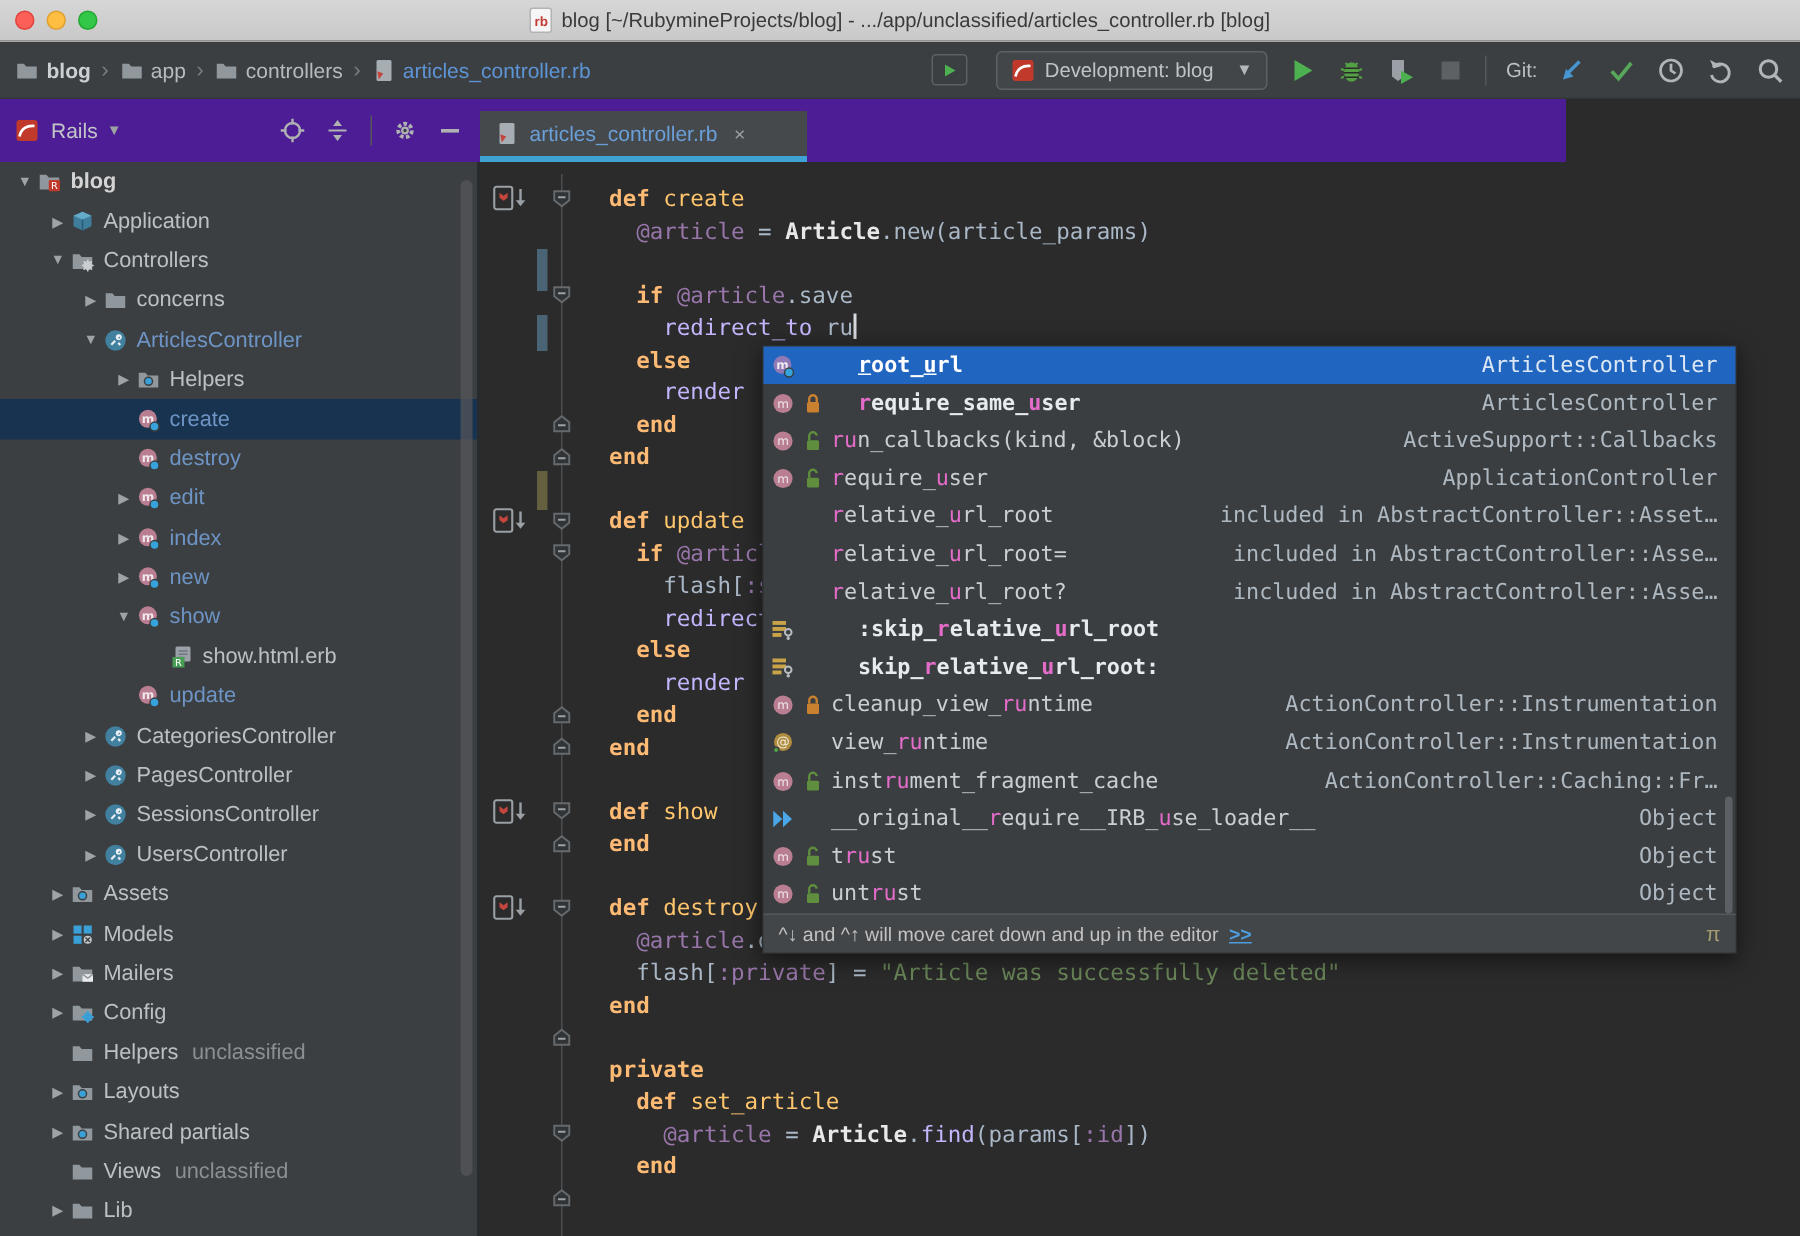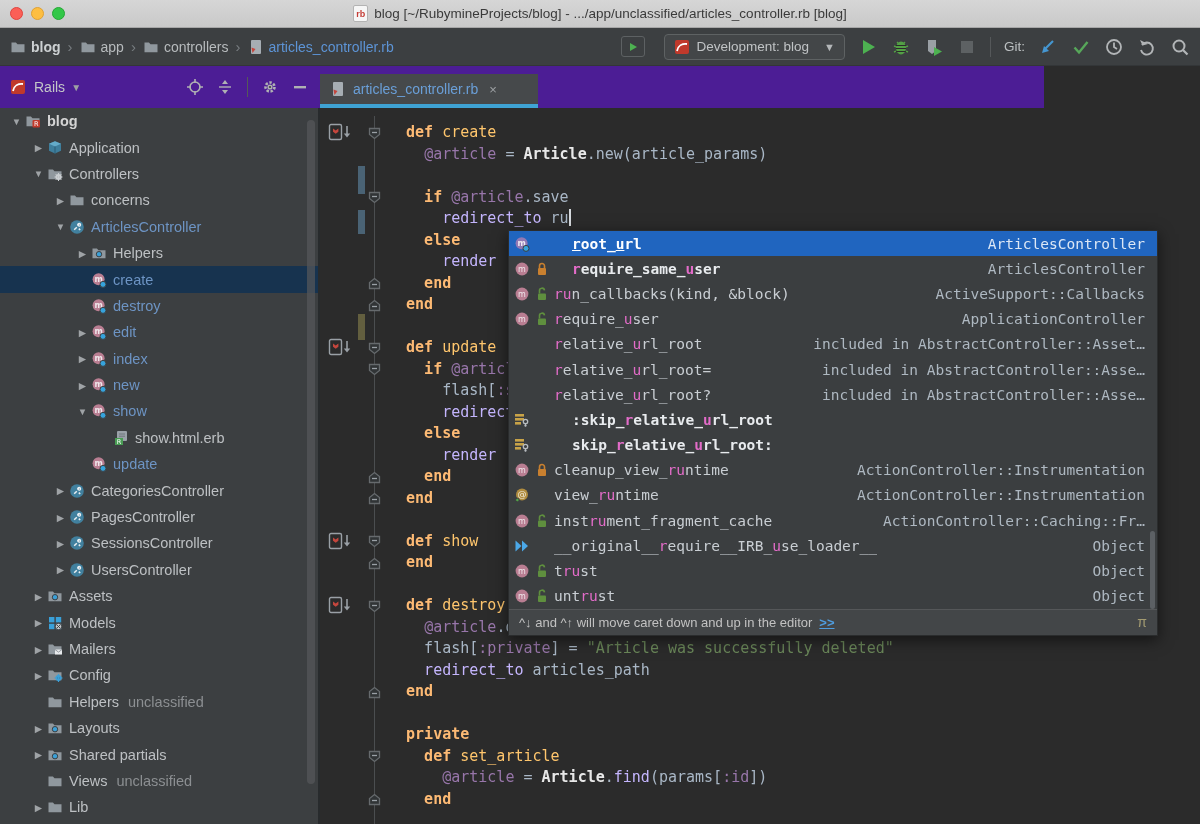--- a/index.html
+++ b/index.html
@@ -682,21 +682,20 @@
       <div class="cl"><span class="ra">      render</span><span class="st"> 'edit'</span></div>
       <div class="cl"><span class="kw">    end</span></div>
       <div class="cl"><span class="kw">  end</span></div>
       <div class="cl"></div>
       <div class="cl"><span class="kw">  def</span><span class="tx"> </span><span class="me">show</span></div>
       <div class="cl"><span class="kw">  end</span></div>
       <div class="cl"></div>
       <div class="cl"><span class="kw">  def</span><span class="tx"> </span><span class="me">destroy</span></div>
       <div class="cl"><span class="tx">    </span><span class="iv">@article</span><span class="tx">.destroy</span></div>
       <div class="cl"><span class="tx">    flash[</span><span class="sy">:private</span><span class="tx">] = </span><span class="st">"Article was successfully deleted"</span></div>
-      <div class="cl"><span class="ra">    redirect_to</span><span class="tx"> articles_path</span></div>
       <div class="cl"><span class="kw">  end</span></div>
       <div class="cl"></div>
       <div class="cl"><span class="kw">  private</span></div>
       <div class="cl"><span class="kw">    def</span><span class="tx"> </span><span class="me">set_article</span></div>
       <div class="cl"><span class="tx">      </span><span class="iv">@article</span><span class="tx"> = </span><span class="co">Article</span><span class="tx">.</span><span class="ra">find</span><span class="tx">(params[</span><span class="sy">:id</span><span class="tx">])</span></div>
       <div class="cl"><span class="kw">    end</span></div>
     </div>
 </div>
 
 <div class="popup">

